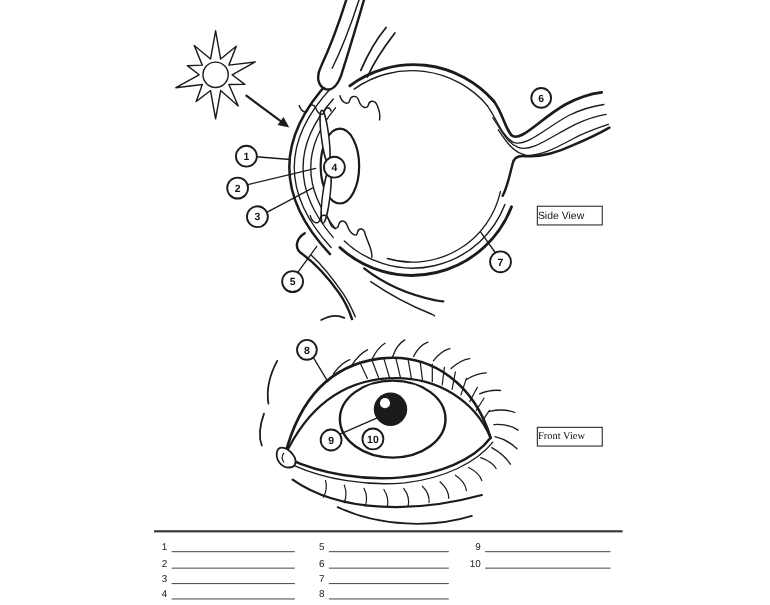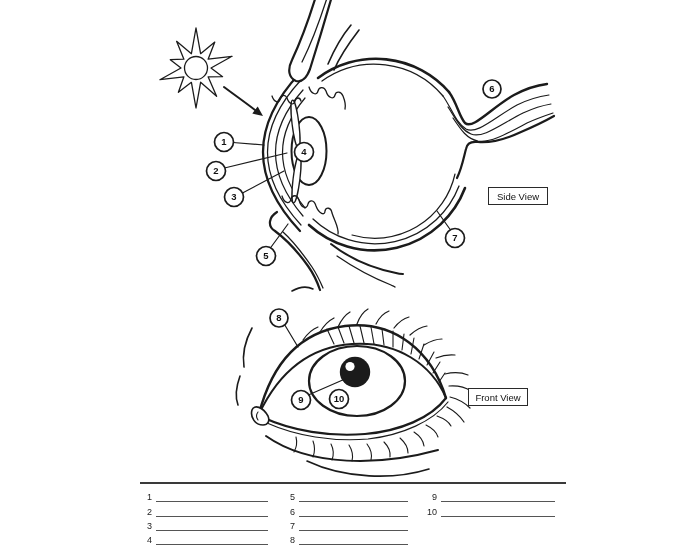--- a/index.html
+++ b/index.html
@@ -7,21 +7,21 @@
          font-family:"Liberation Sans",sans-serif;color:#1b1b1b;}
   svg{position:absolute;left:0;top:0;}
   svg path, svg circle, svg ellipse, svg polygon{fill:none;stroke:#1b1b1b;stroke-linecap:round;stroke-linejoin:round;}
   .w1{stroke-width:1.1}.w12{stroke-width:1.2}.w13{stroke-width:1.3}.w16{stroke-width:1.6}
   .w2{stroke-width:2}.w22{stroke-width:2.2}.w24{stroke-width:2.4}.w26{stroke-width:2.6}
   .fw{fill:#fff}.fk{fill:#1b1b1b;stroke:none}.nostroke{stroke:none}
   .marker circle{fill:#fff;stroke:#1b1b1b;stroke-width:1.7;}
   .marker text{font-family:"Liberation Sans",sans-serif;font-size:9.5px;font-weight:700;
                fill:#111;text-anchor:middle;stroke:none;}
   .caption-box{position:absolute;width:58px;height:16px;border:1.3px solid #2a2a2a;background:#fff;
-               display:flex;align-items:center;justify-content:center;font-size:9.5px;color:#111;}
+               display:flex;align-items:center;justify-content:flex-start;font-size:9.5px;color:#111;}
   .sheet-sep{position:absolute;left:140px;top:482px;width:426px;height:2px;background:#3a3a3a;}
   .sheet-col{position:absolute;top:488px;}
   .sheet-row{display:flex;align-items:flex-end;height:14.3px;}
   .sheet-num{display:inline-block;text-align:right;font-size:9px;line-height:10px;color:#222;padding-right:4px;}
   .c12 .sheet-num{width:12px}.c16 .sheet-num{width:16px}
   .sheet-blank{display:inline-block;height:11px;border-bottom:1.2px solid #555;}
   .b1{width:112px}.b2{width:109px}.b3{width:114px}
 </style>
 </head>
 <body>
@@ -224,21 +224,21 @@
     <g class="marker" transform="translate(339,399)">
       <circle r="9.5"></circle>
           <text y="3.4">10</text>
     </g>
   </g>
 </svg>
 
 <div class="caption-box" style="left:488px;top:187px;">
   <span>Side View</span>
 </div>
-<div class="caption-box" style="left:468px;top:388px;">
+<div class="caption-box" style="left:488px;top:388px;font-family:Liberation Serif, serif;">
   <span>Front View</span>
 </div>
 
 <div class="sheet-sep"></div>
 
 <div class="sheet-col c12" style="left:140px;">
   <div class="sheet-row">
     <span class="sheet-num">1</span>
         <span class="sheet-blank b1"></span>
   </div>

